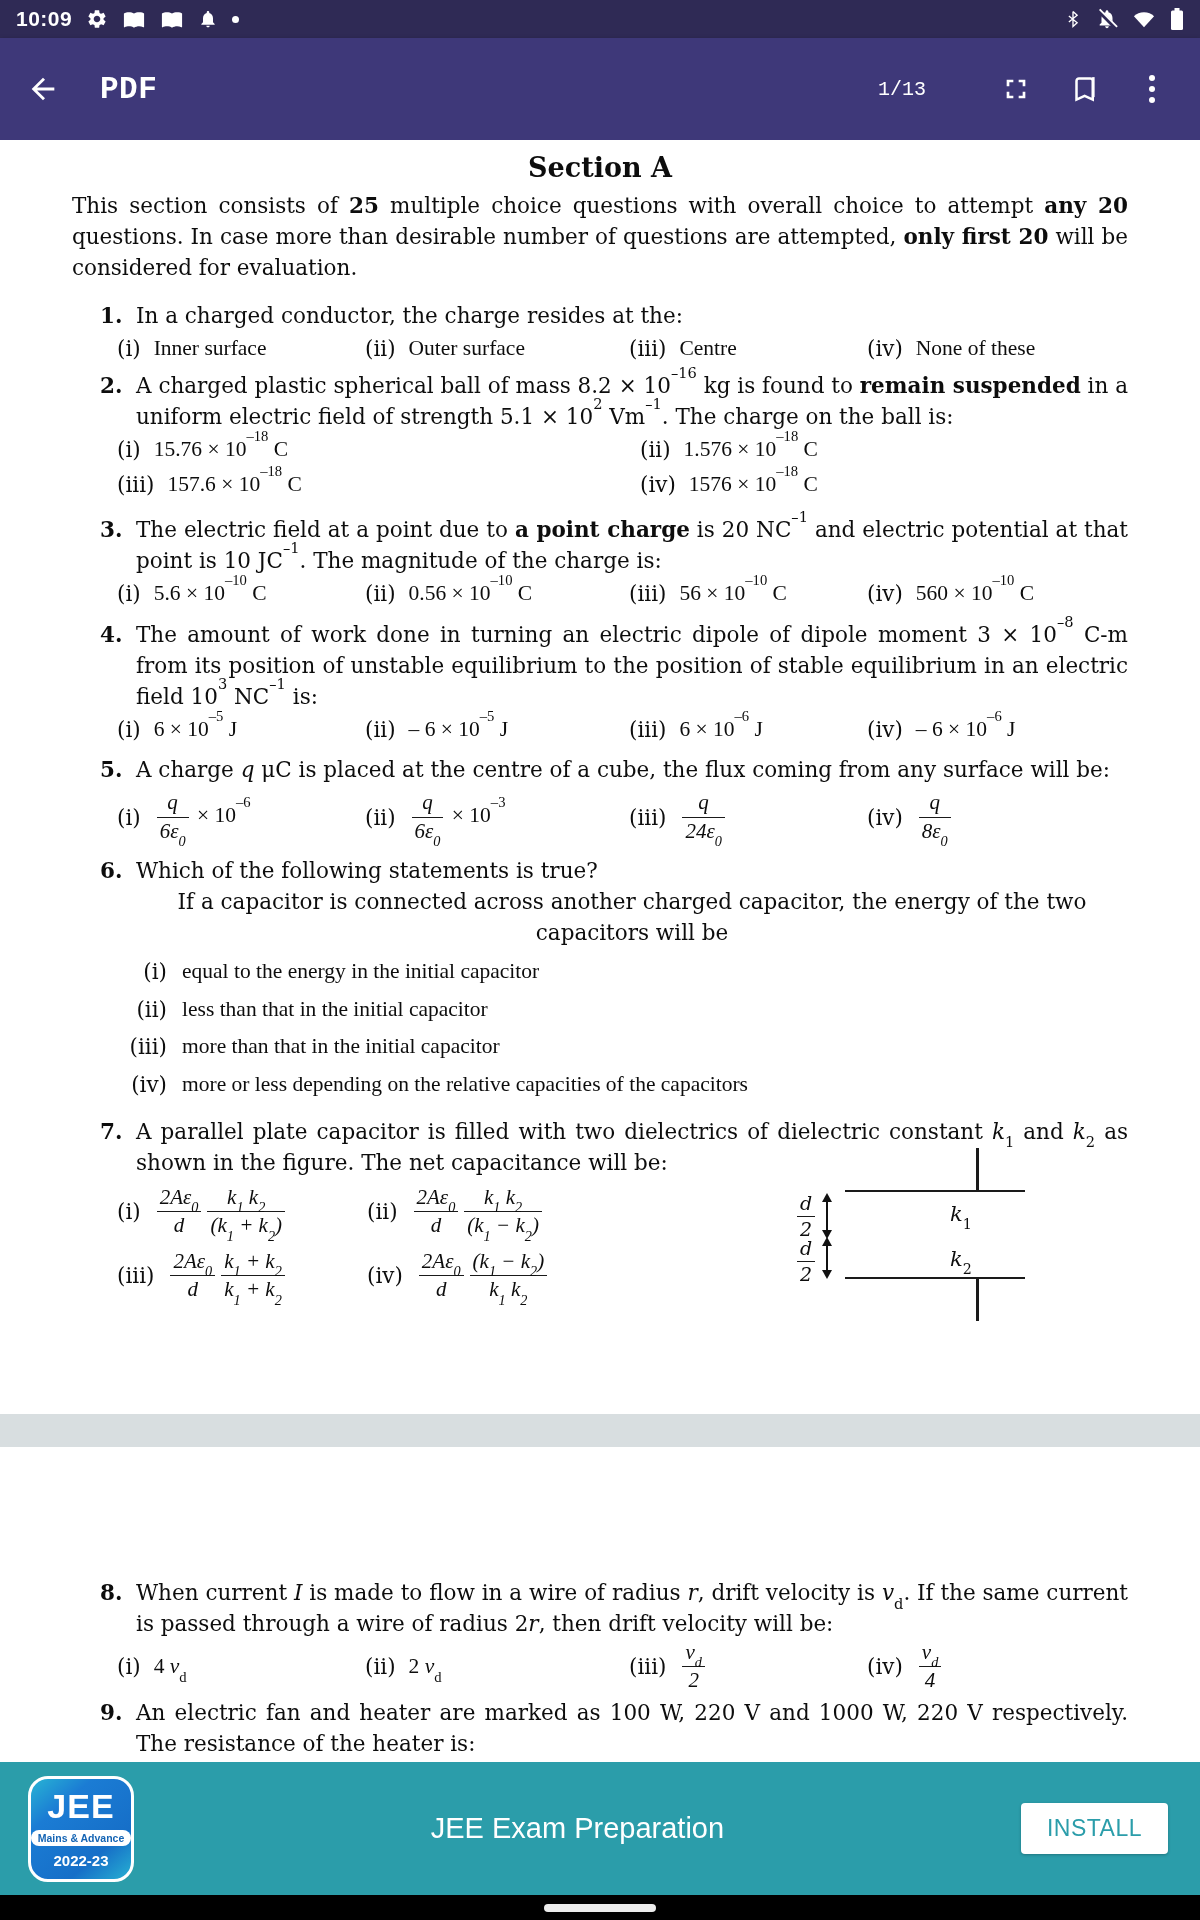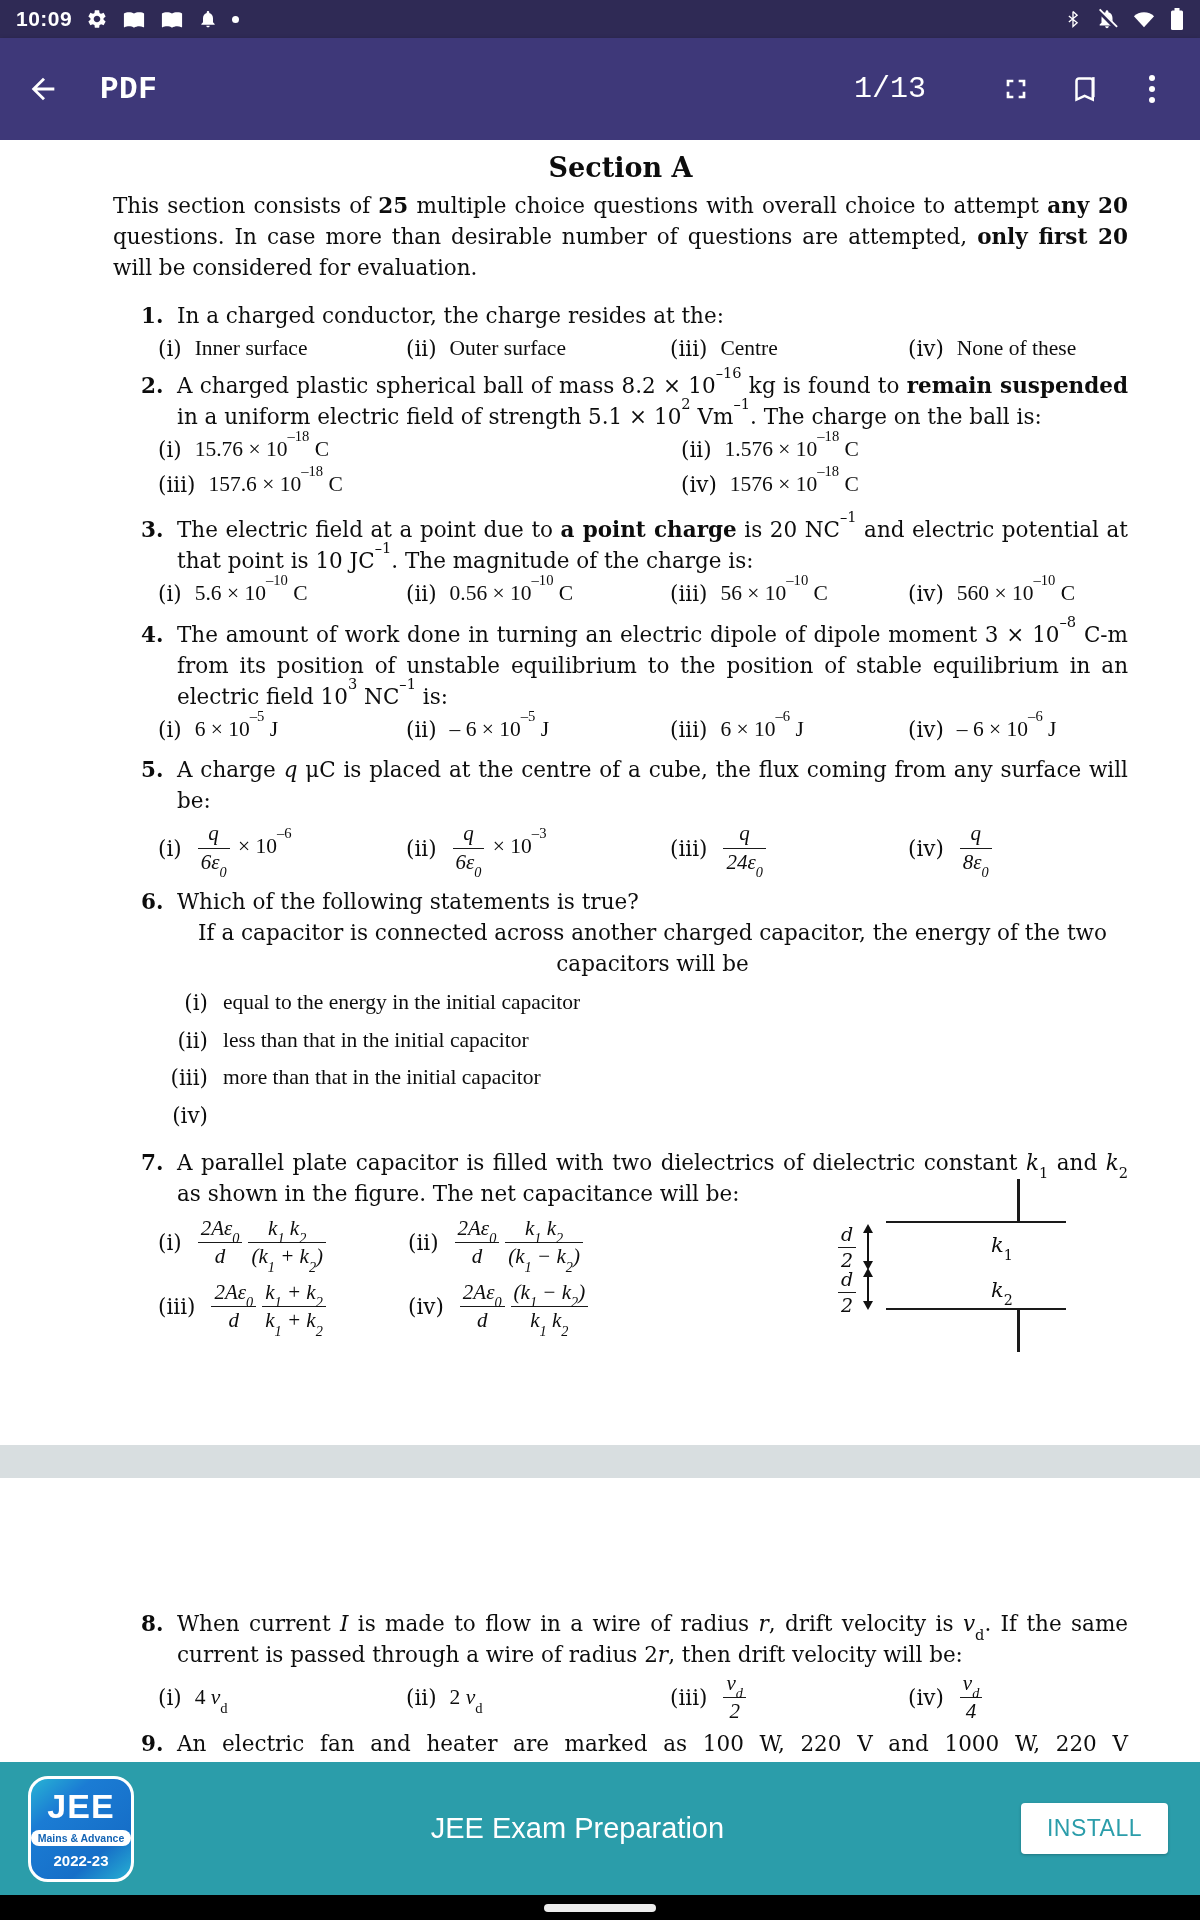--- a/index.html
+++ b/index.html
@@ -14,30 +14,30 @@
   .sicon { display:inline-flex; align-items:center; justify-content:center; height:24px; }
   .statusbar .spacer { flex:1; }
   .sdot { width:7px; height:7px; border-radius:50%; background:#fff; }
 
   
   .toolbar { height:102px; background:#3e3879; color:#fff; display:flex;
              align-items:center; padding:0 26px; box-shadow:0 2px 5px rgba(0,0,0,.35);font-family:Liberation Mono, monospace; }
   .toolbar .back { width:40px; height:40px; display:flex; align-items:center; cursor:pointer; }
   .toolbar .apptitle { font-size:31px; font-weight:bold; margin-left:34px; letter-spacing:.5px; }
   .toolbar .tspacer { flex:1; }
-  .toolbar .pageind { font-size:30px; margin-right:44px; }
+  .toolbar .pageind { font-size:20px; margin-right:44px; }
   .ticon { width:44px; height:44px; display:flex; align-items:center; justify-content:center;
            margin-left:24px; cursor:pointer; }
   .dots { display:flex; flex-direction:column; gap:5px; }
   .dots i { width:6px; height:6px; border-radius:50%; background:#fff; }
 
   
   .pdf { position:relative; background:#fff; color:#0d0d0d;
          font-family:"DejaVu Serif","Liberation Serif",serif; }
-  .pdf-inner { padding:6px 72px 0;margin-left:41px; }
+  .pdf-inner { padding:6px 72px 0; }
   .sec-title { text-align:center; font-size:27px; font-weight:bold; margin-top:6px; }
   .intro { font-size:21.5px; line-height:31px; text-align:justify; margin-top:7px; }
 
   .q { position:relative; padding-left:28px; font-size:21.5px; line-height:31px; }
   .qrow { display:flex; }
   .qnum { font-weight:bold; width:36px; flex:none; }
   .qtext { flex:1; text-align:justify; }
   .qline2 { text-align:center; }
   .opts { padding-left:17px; margin-top:2px; }
   .opts.inline { display:grid; grid-template-columns:248px 264px 238px 1fr; align-items:center; }
@@ -350,20 +350,21 @@
               <span class="opt">
                 <span class="olabel">(ii)</span>
                 <span class="obody">less than that in the initial capacitor</span>
               </span>
               <span class="opt">
                 <span class="olabel">(iii)</span>
                 <span class="obody">more than that in the initial capacitor</span>
               </span>
               <span class="opt">
                 <span class="olabel">(iv)</span>
+                <span class="obody">more or less depending on the relative capacities of the capacitors</span>
               </span>
             </div>
           </div>
           <div class="q has-fig">
             <div class="qrow">
               <span class="qnum">7.</span>
               <div class="qtext">A parallel plate capacitor is filled with two dielectrics of dielectric constant <i>k</i><sub>1</sub> and <i>k</i><sub>2</sub> as shown in the figure. The net capacitance will be:</div>
             </div>
             <div class="opts grid2narrow">
               <span class="opt">

